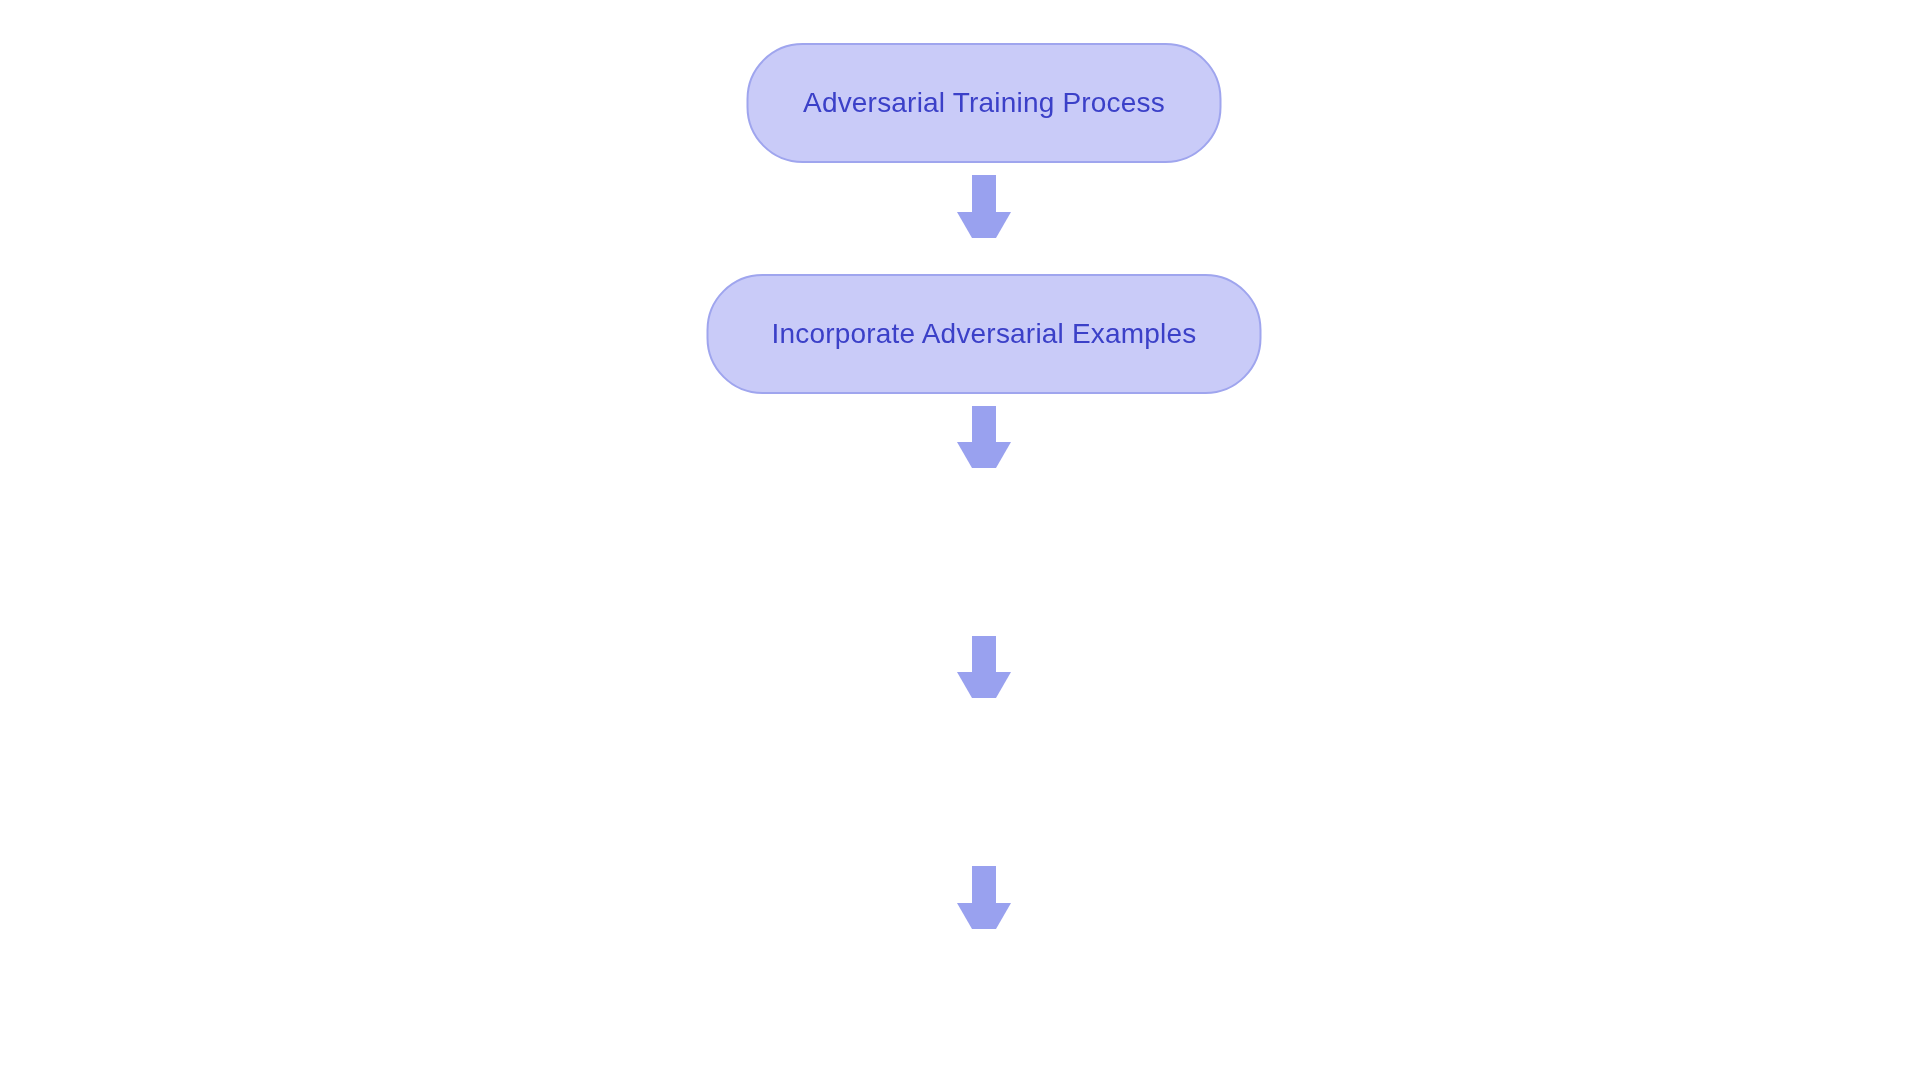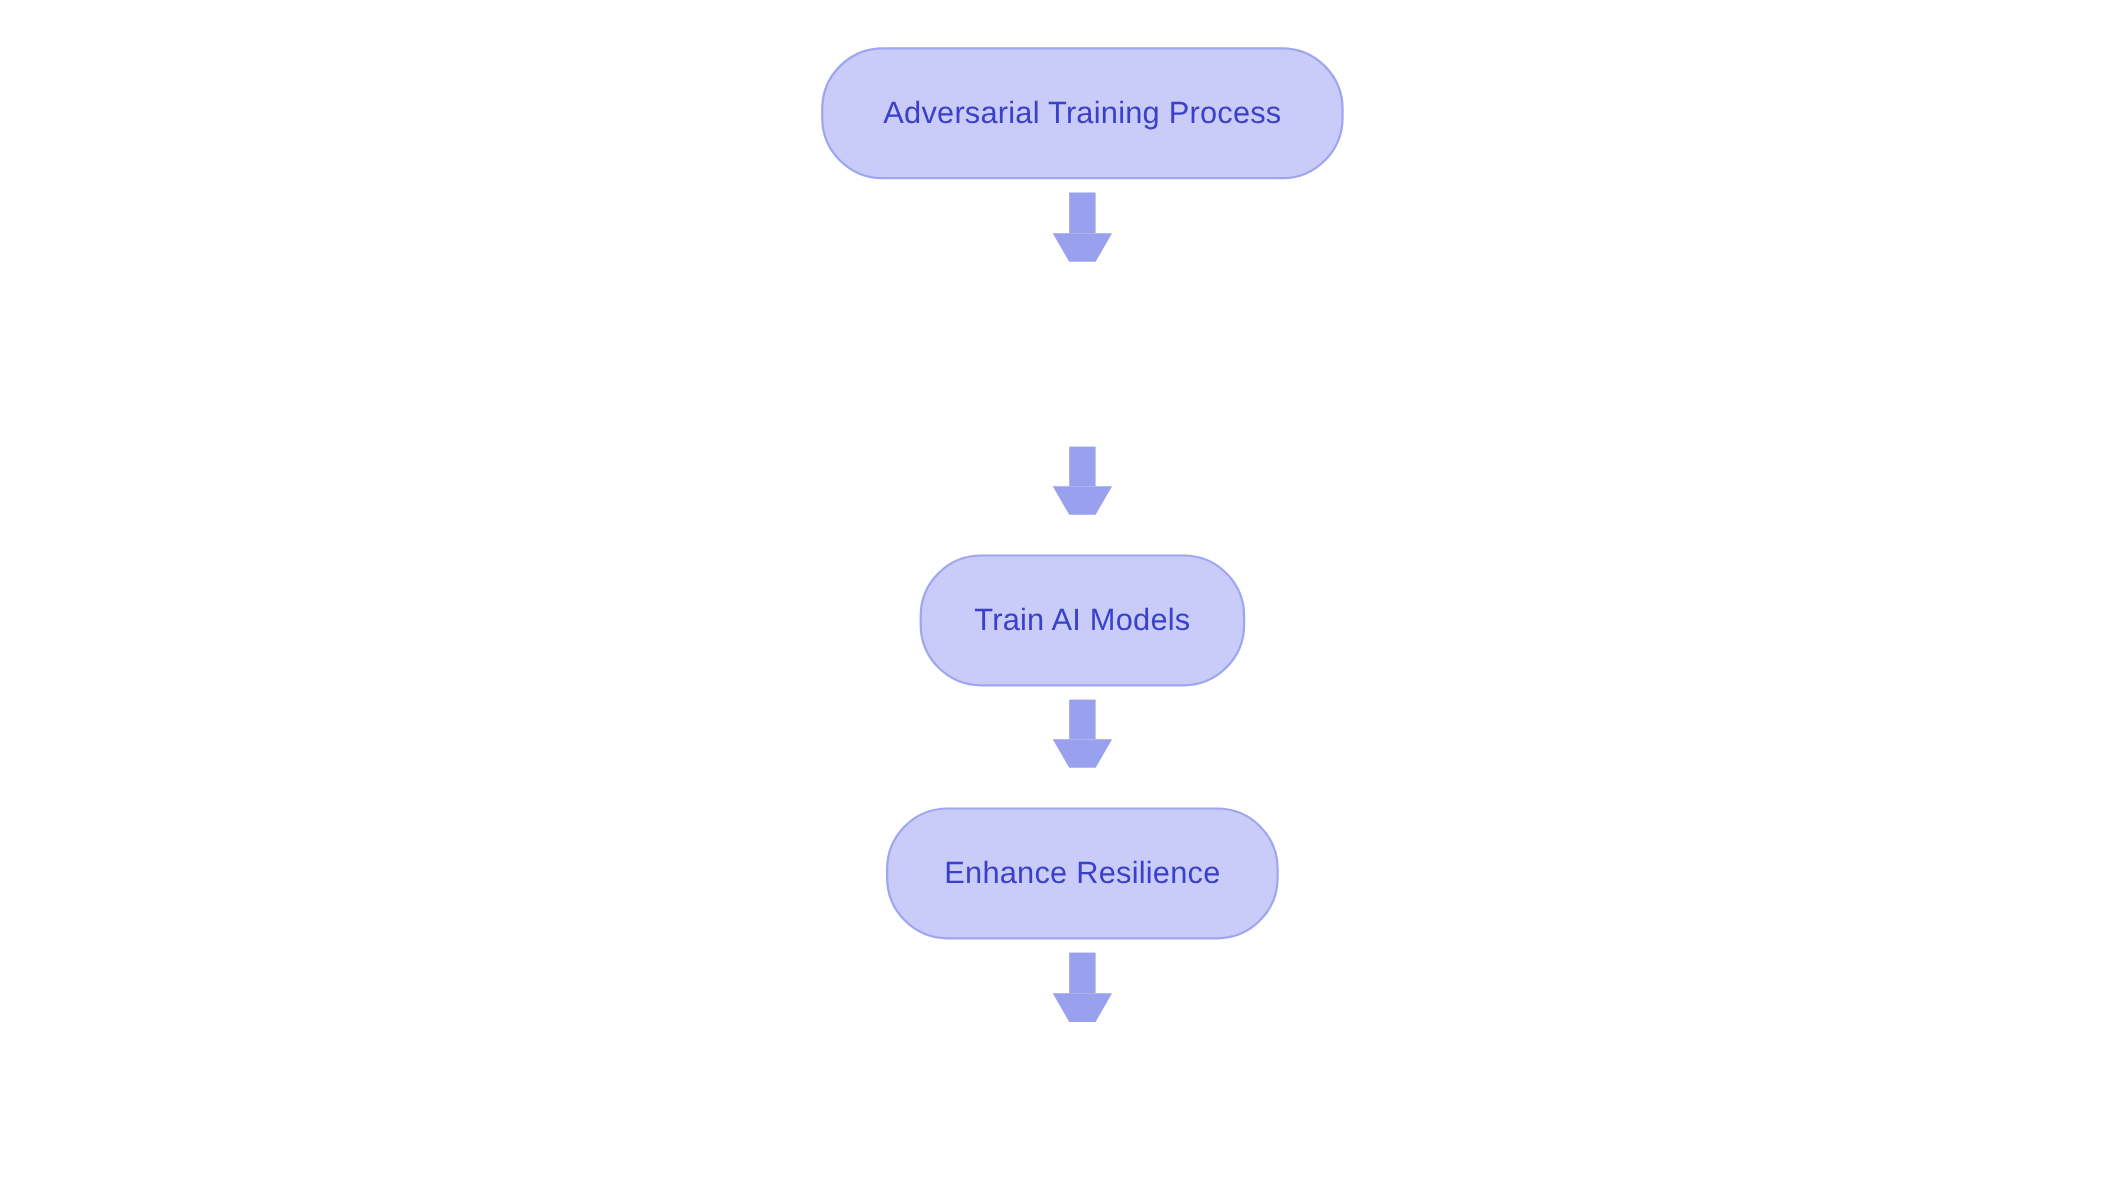--- a/index.html
+++ b/index.html
@@ -71,38 +71,35 @@
 
   <div class="node" style="top:19px; width:475px;">
     <span class="node-label">Adversarial Training Process</span>
   </div>
 
   <div class="arrow" style="top:139px; height:111px;">
     <div class="arrow-line"></div>
     <div class="arrow-head"></div>
   </div>
 
+  <div class="node" style="top:250px; width:555px;">
+    <span class="node-label">Incorporate Adversarial Examples</span>
+  </div>
 
   <div class="arrow" style="top:370px; height:110px;">
     <div class="arrow-line"></div>
     <div class="arrow-head"></div>
   </div>
 
-  <div class="node" style="top:480px; width:296px;">
-    <span class="node-label">Train AI Models</span>
-  </div>
 
   <div class="arrow" style="top:600px; height:110px;">
     <div class="arrow-line"></div>
     <div class="arrow-head"></div>
   </div>
 
-  <div class="node" style="top:710px; width:357px;">
-    <span class="node-label">Enhance Resilience</span>
-  </div>
 
   <div class="arrow" style="top:830px; height:111px;">
     <div class="arrow-line"></div>
     <div class="arrow-head"></div>
   </div>
 
 
 </div>
 
 </body></html>

